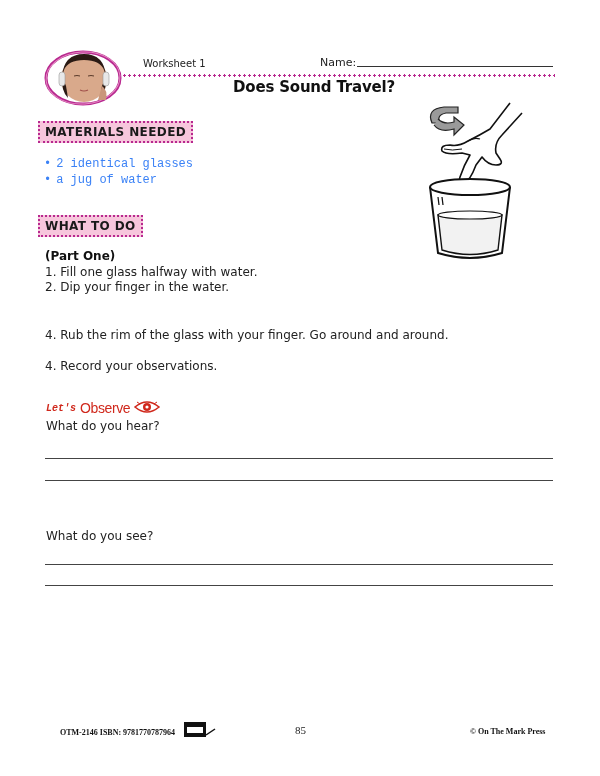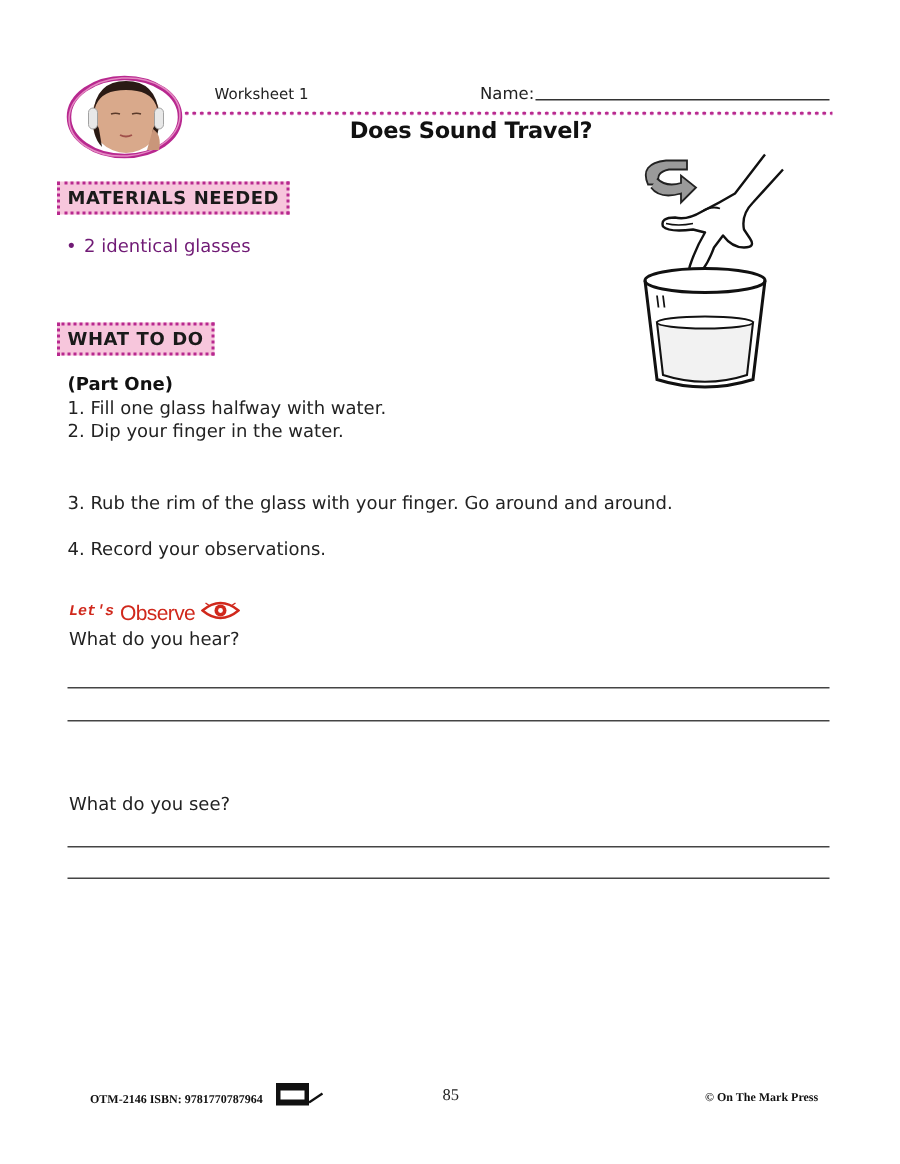--- a/index.html
+++ b/index.html
@@ -18,21 +18,21 @@
     .page-title { left: 0; width: 600px; top: 78px; text-align: center; font-size: 15px; font-weight: bold; color: #111;
       padding-left: 28px; box-sizing: border-box; letter-spacing: -0.2px; }
 
     
     .section-header { background: #f7c6dc; padding: 3px 5px 2px 5px; font-weight: bold; font-size: 12px;
       letter-spacing: 0.4px; color: #1a1a1a; font-family: "DejaVu Sans", sans-serif;
       border: 2px dotted #b8288f; line-height: 13px; }
     .materials-header { left: 38px; top: 121px; text-align: center; }
     .todo-header { left: 38px; top: 215px; }
 
-    .bullet-list { left: 44px; top: 156px; font-size: 12px; line-height: 16px; color: #701a75; margin: 0; padding: 0; list-style: none; }
+    .bullet-list { left: 44px; top: 156px; font-size: 12px; line-height: 16px; color: #3b82f6; margin: 0; padding: 0; list-style: none; font-family: Liberation Mono, monospace; }
     .bullet-list li::before { content: "\2022"; margin-right: 5px; }
 
     .part-title { left: 45px; top: 249px; font-size: 12px; font-weight: bold; color: #111; }
     .step { left: 45px; font-size: 12px; color: #222; }
 
     
     .observe { left: 46px; top: 401px; height: 14px; display: flex; align-items: center; gap: 4px; }
     .lets { font-family: Liberation Mono, monospace; font-style: italic; font-size: 10px; color: #d0281c; font-weight: bold; }
     .observe-word { font-family: "Liberation Sans", sans-serif; font-weight: normal; font-size: 14px; color: #d0281c; letter-spacing: -0.4px; }
 
@@ -69,27 +69,28 @@
 
 <div class="abs worksheet-label">Worksheet 1</div>
 <div class="abs name-label">Name:</div>
 <div class="abs name-line"></div>
 <div class="abs header-dots"></div>
 <div class="abs page-title">Does Sound Travel?</div>
 
 <div class="abs section-header materials-header">MATERIALS NEEDED</div>
 <ul class="abs bullet-list">
   <li>2 identical glasses</li>
+  <li>a jug of water</li>
 </ul>
 
 <div class="abs section-header todo-header">WHAT TO DO</div>
 <div class="abs part-title">(Part One)</div>
 <div class="abs step" style="top:265px;">1. Fill one glass halfway with water.</div>
 <div class="abs step" style="top:280px;">2. Dip your finger in the water.</div>
-<div class="abs step" style="top:328px;">3. Rub the rim of the glass with your finger.  Go around and around.</div>
+<div class="abs step" style="top:328px;">4. Rub the rim of the glass with your finger.  Go around and around.</div>
 <div class="abs step" style="top:359px;">4. Record your observations.</div>
 
 <div class="abs illustration">
   <svg width="110" height="170" viewBox="0 0 110 170">
 
     <path d="M14 28 Q8 14 26 12 L40 12 L40 18 L28 18 Q18 20 22 28 Z" fill="#9a9a9a" stroke="#222" stroke-width="1.2"></path>
     <path d="M16 30 Q22 38 36 34 L36 40 L46 30 L36 22 L36 27 Q26 30 20 24" fill="#9a9a9a" stroke="#222" stroke-width="1.2"></path>
 
     <path d="M92 8 L72 34 Q62 40 50 46 Q40 52 32 50 Q22 50 24 56 Q28 60 44 58 L52 60 Q46 70 42 82 Q40 88 46 88 Q52 86 58 70 L64 62 Q70 70 78 70 Q86 70 82 64 L78 58 Q76 48 84 40 L104 18" fill="#fff" stroke="#111" stroke-width="1.6" stroke-linejoin="round"></path>
     <path d="M50 46 Q56 42 62 44" fill="none" stroke="#111" stroke-width="1.2"></path>

